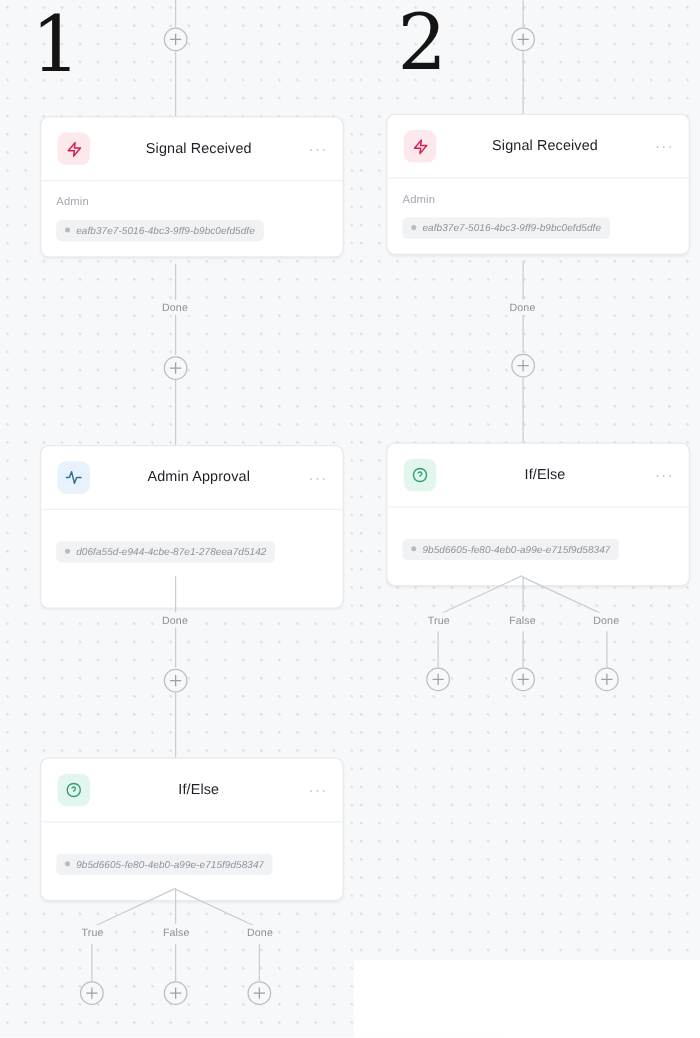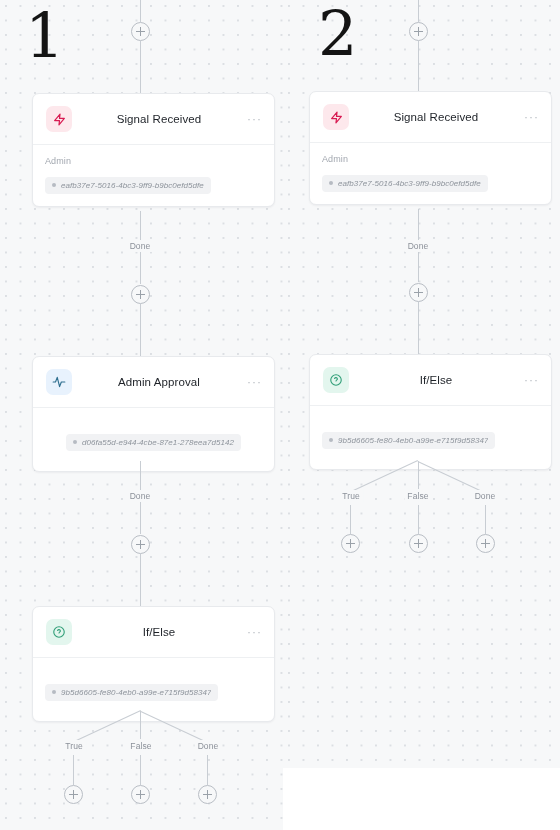--- a/index.html
+++ b/index.html
@@ -201,21 +201,21 @@
     <div class="node" style="left:32px; top:356px;">
       <div class="node-head">
         <div class="node-icon approval">
           <svg width="14" height="14" viewBox="0 0 24 24" fill="none" stroke="#2f6f8f" stroke-width="2" stroke-linecap="round" stroke-linejoin="round">
             <polyline points="2 12 6 12 9 4 13 20 16 12 22 12"></polyline>
           </svg>
         </div>
         <div class="node-title">Admin Approval</div>
         <div class="node-dots">···</div>
       </div>
-      <div class="node-body" style="padding-top:22px; padding-bottom:20px;text-align:center;">
+      <div class="node-body" style="padding-top:22px; padding-bottom:36px;">
         <div class="id-chip">
           <span class="bullet"></span>
           <span class="txt">d06fa55d-e944-4cbe-87e1-278eea7d5142</span>
         </div>
       </div>
     </div>
 
     <div class="vline" style="left:140px; top:461px; height:73px;"></div>
     <div class="edge-label" style="left:140px; top:490px;">Done</div>
     <div class="plus" style="left:131px; top:535px;"></div>

